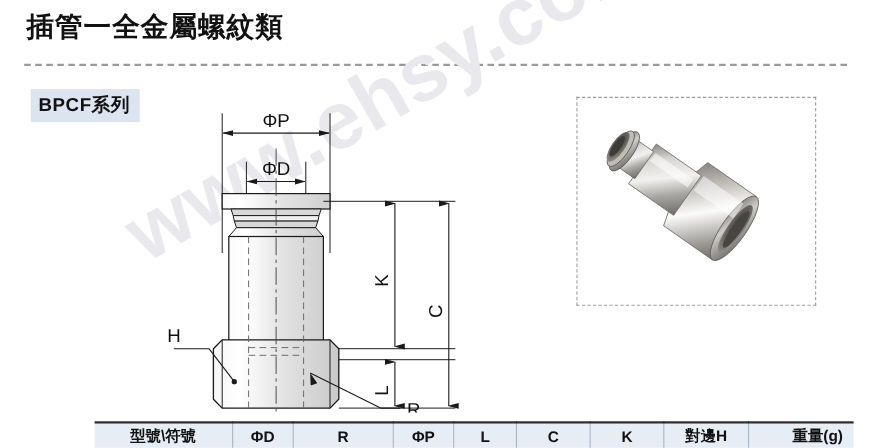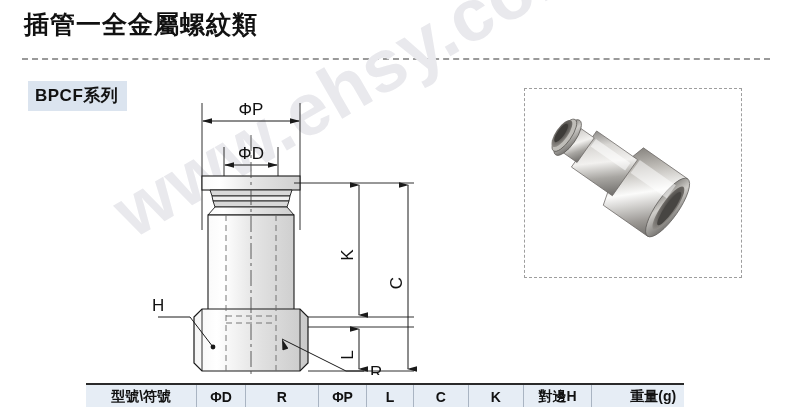--- a/index.html
+++ b/index.html
@@ -93,21 +93,21 @@
     position: absolute;
     left: 0; top: 0;
     width: 100%; height: 100%;
   }
 
   
   .spec-table {
     position: absolute;
     left: 86px;
     top: 383px;
-    width: 598px;
+    width: 690px;
     border-collapse: collapse;
     border-top: 2px solid #2a2a2a;
     z-index: 12;
   }
   .spec-table th {
     background: #e6edf5;
     font-size: 14px;
     font-weight: bold;
     color: #111111;
     height: 23px;

